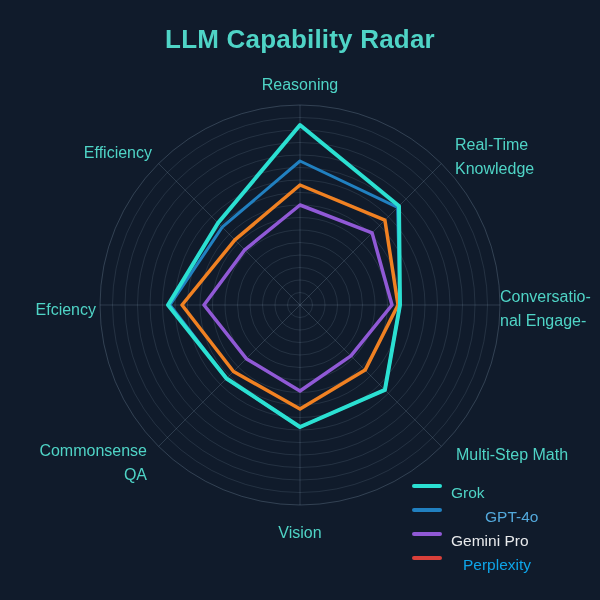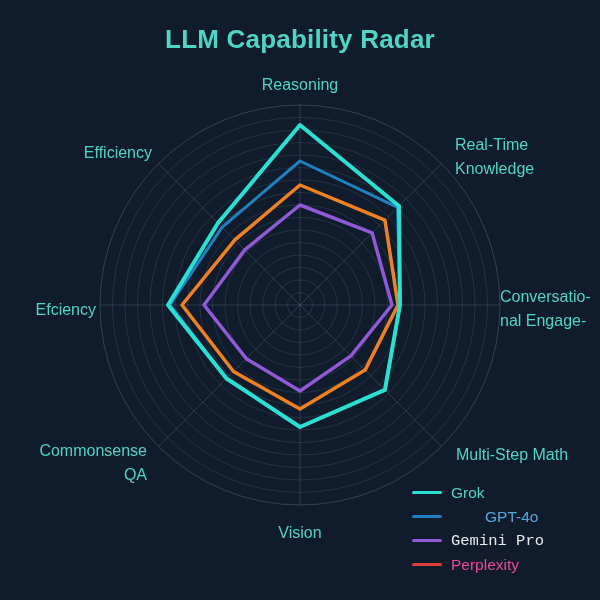--- a/index.html
+++ b/index.html
@@ -15,21 +15,21 @@
     text-align:center;font-size:26px;font-weight:600;
     letter-spacing:.2px;margin:0;
   }
   svg{position:absolute;left:0;top:0;}
   .axis-label{font-size:16px;}
   #legend{
     position:absolute;left:412px;top:484px;
     display:flex;flex-direction:column;gap:7px;
   }
   .legend-item{
-    display:flex;align-items:center;gap:9px;
+    display:flex;gap:9px;
     cursor:pointer;height:17px;
   }
   .legend-swatch{
     width:30px;height:3.5px;border-radius:2px;flex:0 0 auto;
   }
   .legend-label{font-size:15.5px;white-space:nowrap;}
 </style>
 </head>
 <body style="background: rgb(16, 27, 43);">
 
@@ -77,20 +77,20 @@
       <div class="legend-item">
         <span class="legend-swatch" style="background: rgb(43, 224, 210);"></span>
         <span class="legend-label" style="color: rgb(79, 212, 198);">Grok</span>
       </div>
       <div class="legend-item">
         <span class="legend-swatch" style="background: rgb(33, 128, 192);"></span>
         <span class="legend-label" style="color: rgb(83, 169, 220); margin-left: 34px;">GPT-4o</span>
       </div>
       <div class="legend-item">
         <span class="legend-swatch" style="background: rgb(144, 89, 214);"></span>
-        <span class="legend-label" style="color: rgb(232, 234, 236); font-family: Liberation Mono, monospace;">Gemini Pro</span>
+        <span class="legend-label" style="color: rgb(232, 234, 236);">Gemini Pro</span>
       </div>
       <div class="legend-item">
         <span class="legend-swatch" style="background: rgb(217, 64, 58);"></span>
-        <span class="legend-label" style="color: #ec4899;">Perplexity</span>
+        <span class="legend-label" style="color: #0ea5e9; margin-left: 12px;">Perplexity</span>
       </div>
     </div>
 </div>
 
 </body></html>

